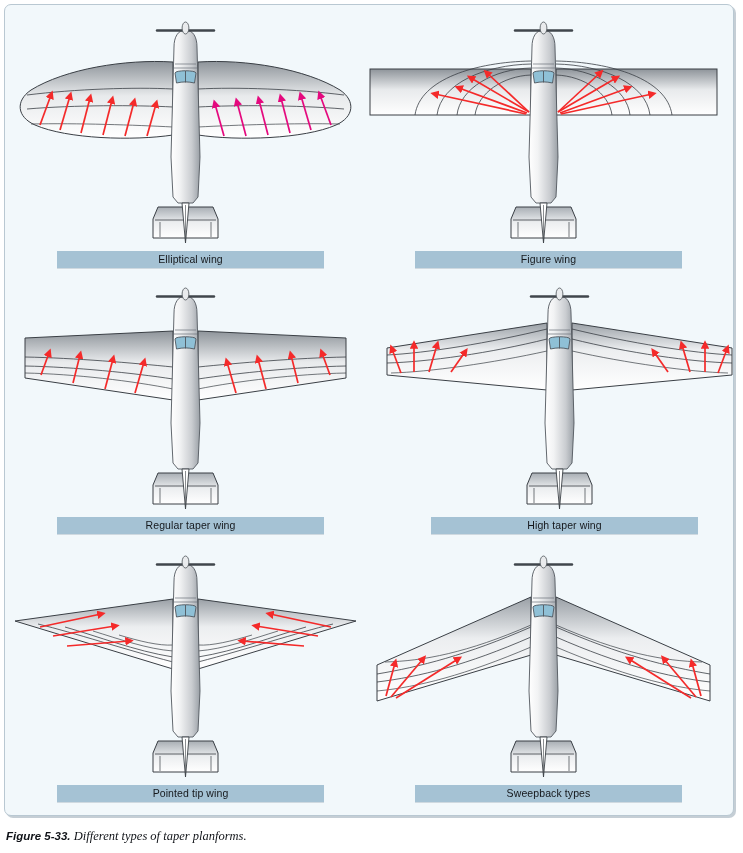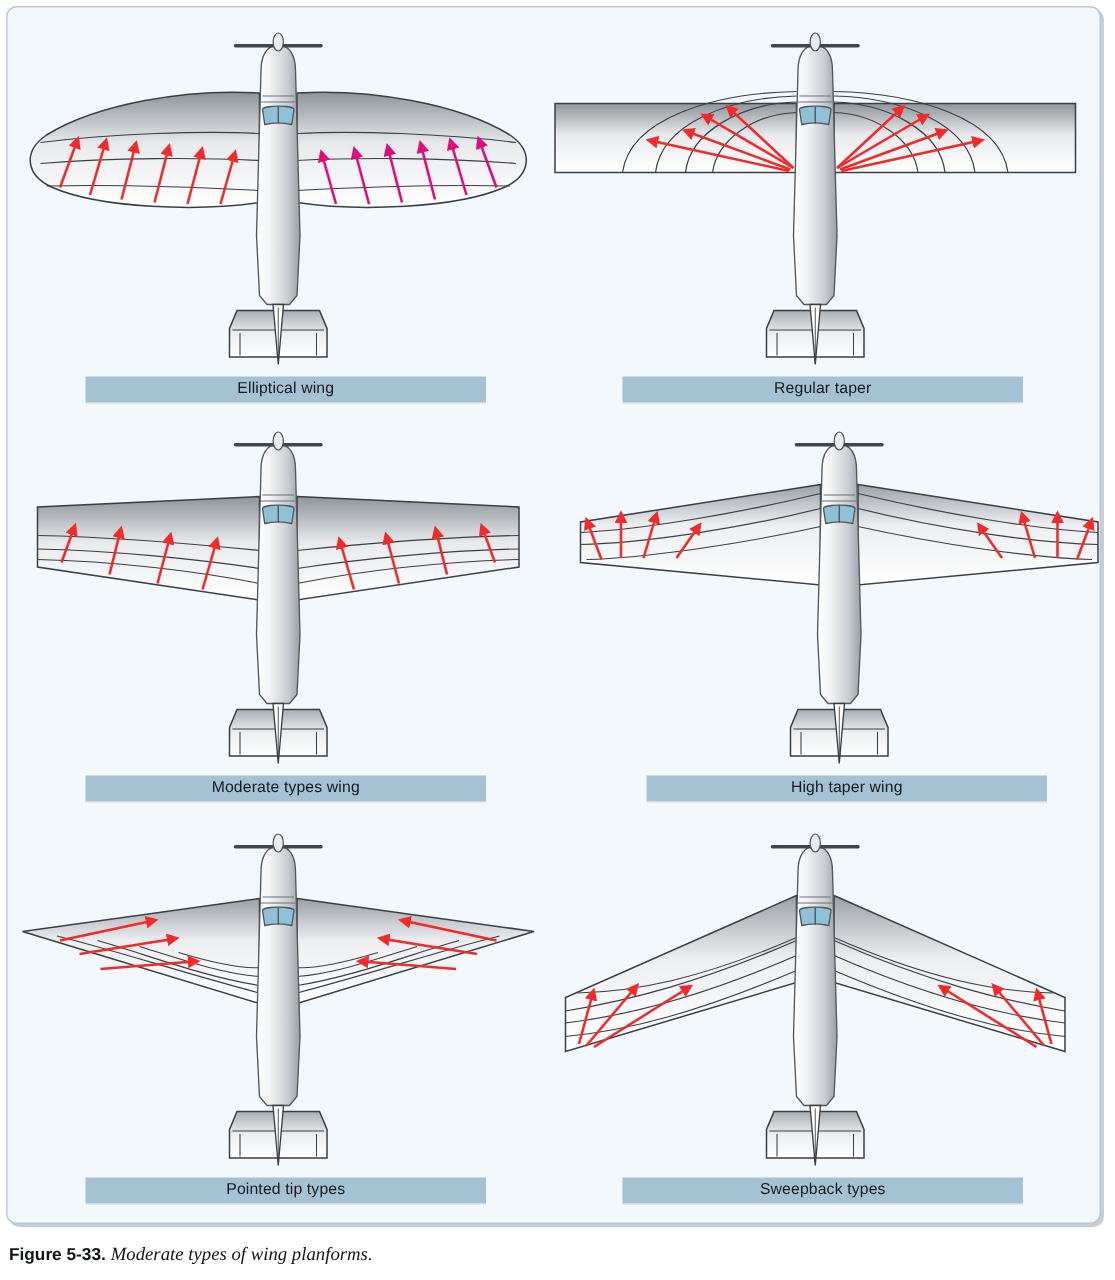--- a/index.html
+++ b/index.html
@@ -73,20 +73,21 @@
     left: 6px;
     top: 829px;
     width: 700px;
     font-size: 11.5px;
     color: #101318;
     white-space: nowrap;
   }
   #caption .cap-num {
     font-weight: bold;
     font-family: "Liberation Sans", sans-serif;
+    font-style: italic;
   }
   #caption .cap-text {
     font-family: "Liberation Serif", serif;
     font-style: italic;
     font-size: 12.5px;
   }
 </style>
 </head>
 <body>
 
@@ -251,21 +252,21 @@
           <line x1="163" y1="107" x2="72" y2="87" marker-end="url(#arH-r-b)"></line>
         </g>
         <g stroke="#f42a2a" stroke-width="1.7" fill="none">
           <line x1="195" y1="105" x2="253" y2="71" marker-end="url(#arH-r-b)"></line>
           <line x1="195" y1="105" x2="237" y2="66" marker-end="url(#arH-r-b)"></line>
           <line x1="197" y1="106" x2="265" y2="81" marker-end="url(#arH-r-b)"></line>
           <line x1="198" y1="107" x2="289" y2="87" marker-end="url(#arH-r-b)"></line>
         </g>
       </svg>
       <div class="label-band">
-        <span>Regular taper</span>
+        <span>Figure wing</span>
       </div>
       <div class="band-underline"></div>
     </div>
 
     <div class="cell" style="left:0px; top:268px;">
       <svg class="art" viewBox="0 0 365 242">
         <defs>
           <linearGradient id="wgC" x1="0" y1="0" x2="0" y2="1">
             <stop offset="0" stop-color="#8e949a"></stop>
             <stop offset="0.45" stop-color="#e8eaec"></stop>
@@ -328,21 +329,21 @@
           <line x1="130" y1="120" x2="139" y2="89" marker-end="url(#arH-r-c)"></line>
         </g>
         <g stroke="#f42a2a" stroke-width="1.7" fill="none">
           <line x1="231" y1="120" x2="222" y2="89" marker-end="url(#arH-r-c)"></line>
           <line x1="261" y1="116" x2="253" y2="86" marker-end="url(#arH-r-c)"></line>
           <line x1="293" y1="110" x2="286" y2="82" marker-end="url(#arH-r-c)"></line>
           <line x1="325" y1="102" x2="317" y2="80" marker-end="url(#arH-r-c)"></line>
         </g>
       </svg>
       <div class="label-band">
-        <span>Moderate types wing</span>
+        <span>Regular taper wing</span>
       </div>
       <div class="band-underline"></div>
     </div>
 
     <div class="cell" style="left:374px; top:268px;">
       <svg class="art" viewBox="0 0 365 242">
         <defs>
           <linearGradient id="wgD" x1="0" y1="0" x2="0" y2="1">
             <stop offset="0" stop-color="#9aa0a6"></stop>
             <stop offset="0.4" stop-color="#eceef0"></stop>
@@ -482,21 +483,21 @@
           <line x1="48" y1="95" x2="110" y2="85" marker-end="url(#arH-r-e)"></line>
           <line x1="62" y1="105" x2="124" y2="100" marker-end="url(#arH-r-e)"></line>
         </g>
         <g stroke="#f42a2a" stroke-width="1.7" fill="none">
           <line x1="326" y1="86" x2="265" y2="73" marker-end="url(#arH-r-e)"></line>
           <line x1="313" y1="95" x2="251" y2="85" marker-end="url(#arH-r-e)"></line>
           <line x1="299" y1="105" x2="237" y2="100" marker-end="url(#arH-r-e)"></line>
         </g>
       </svg>
       <div class="label-band">
-        <span>Pointed tip types</span>
+        <span>Pointed tip wing</span>
       </div>
       <div class="band-underline"></div>
     </div>
 
     <div class="cell" style="left:358px; top:536px;">
       <svg class="art" viewBox="0 0 365 242">
         <defs>
           <linearGradient id="wgF" x1="0" y1="0" x2="0" y2="1">
             <stop offset="0" stop-color="#9aa0a6"></stop>
             <stop offset="0.4" stop-color="#eceef0"></stop>
@@ -569,14 +570,14 @@
         <span>Sweepback types</span>
       </div>
       <div class="band-underline"></div>
     </div>
 
   </div>
 </div>
 
 <div id="caption">
   <span class="cap-num">Figure 5-33.</span>
-  <span class="cap-text">Moderate types of wing planforms.</span>
+  <span class="cap-text">Different types of taper planforms.</span>
 </div>
 
 </body></html>

